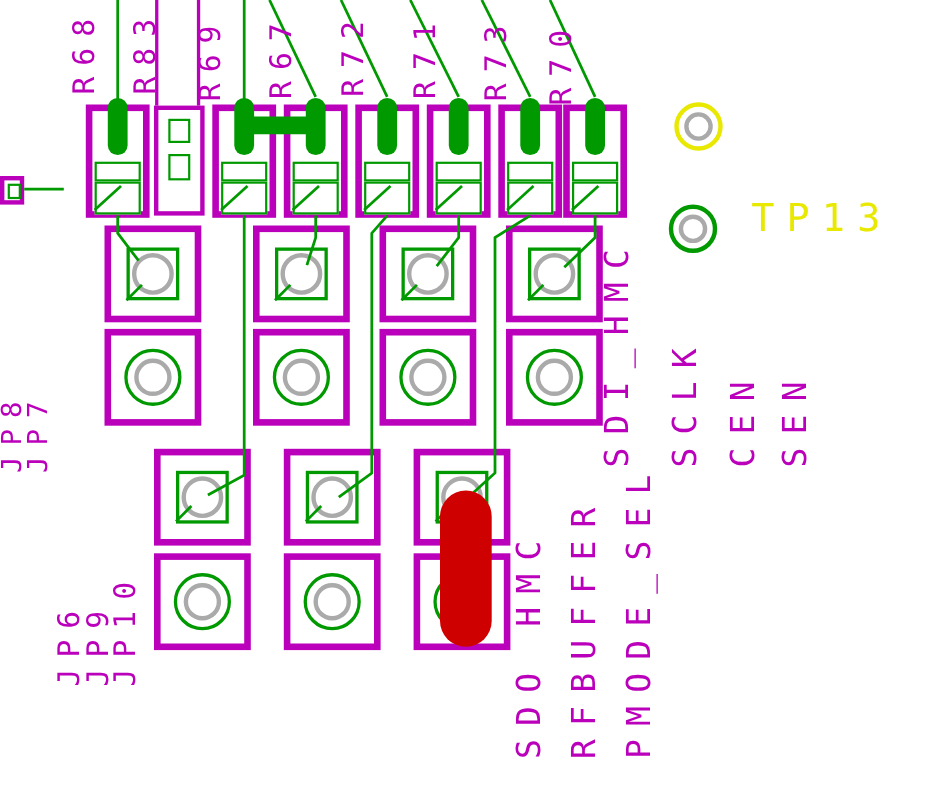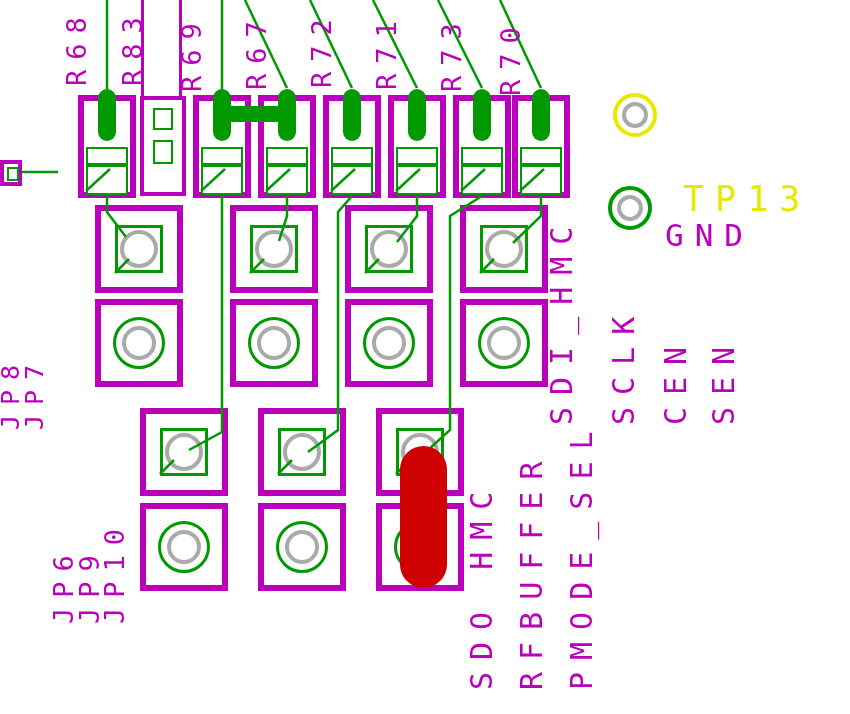--- a/index.html
+++ b/index.html
@@ -225,15 +225,14 @@
   <div class="vtext f30 lbl" style="left:577px;top:395px">SDI_HMC</div>
   <div class="vtext f30 lbl" style="left:639px;top:395px">SCLK</div>
   <div class="vtext f30 lbl" style="left:691px;top:395px">CEN</div>
   <div class="vtext f30 lbl" style="left:739px;top:395px">SEN</div>
 
   <div class="vtext f30 lbl" style="left:497px;top:660px">SDO HMC</div>
   <div class="vtext f30 lbl" style="left:547px;top:660px">RFBUFFER</div>
   <div class="vtext f30 lbl" style="left:597px;top:660px">PMODE_SEL</div>
 
   <div class="htext yellow lbl" style="left:683px;top:182px;font-size:35px;letter-spacing:11px">TP13</div>
-  <div class="htext purple lbl" style="left:665px;top:220px;font-size:31px;letter-spacing:11px">GND</div>
 
 </div>
 
 </body></html>

